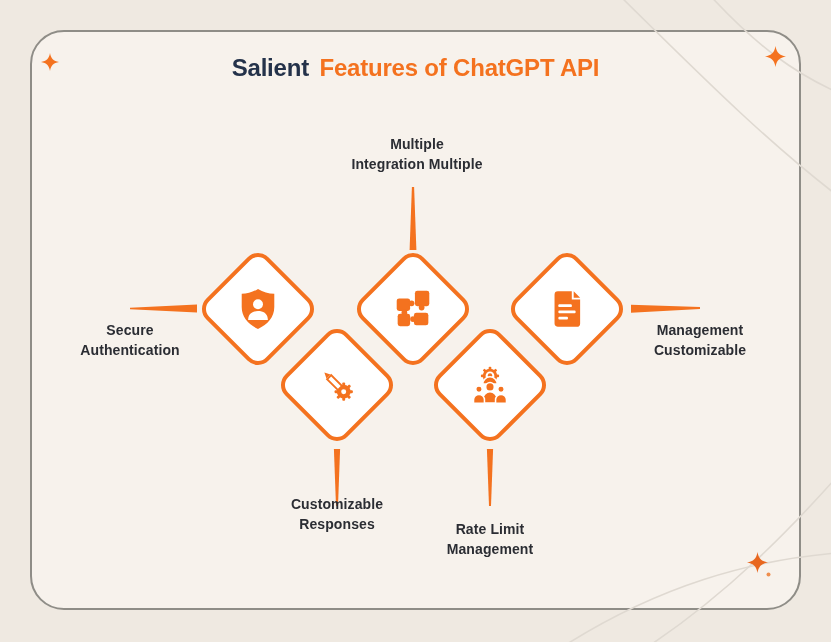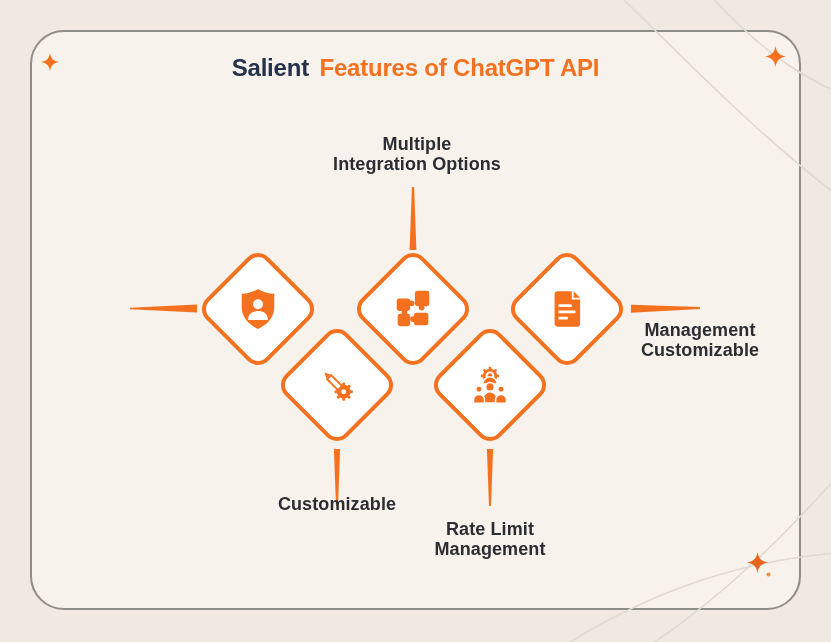--- a/index.html
+++ b/index.html
@@ -27,21 +27,21 @@
     border-radius:15px;
     transform:rotate(45deg);
   }
   .row-top{z-index:5;}
   .row-bottom{z-index:4;}
   .icon{position:absolute;width:46px;height:46px;z-index:6;}
   .label{
     position:absolute;width:200px;z-index:6;
     text-align:center;
     color:#2B2D33;
-    font-size:18px;font-weight:700;line-height:20px;
+    font-size:14px;font-weight:700;line-height:20px;
     letter-spacing:0.1px;
   }
   .title{
     position:absolute;top:54px;left:0;width:831px;margin:0;
     text-align:center;z-index:6;
     font-size:24px;font-weight:700;letter-spacing:-0.2px;
   }
   .title .t1{color:#24324A;}
   .title .t2{color:#F4721F;margin-left:4px;}
   .sparkle{position:absolute;z-index:7;}
@@ -137,33 +137,38 @@
     <circle cx="24" cy="14" r="2.3" fill="#F4721F"></circle>
     <path d="M16.5 23a7.5 7.5 0 0 1 15 0z" fill="#F4721F" stroke="#fff" stroke-width="1.6"></path>
     <circle cx="24" cy="26" r="4.6" fill="#F4721F" stroke="#fff" stroke-width="1.8"></circle>
     <path d="M16.5 43v-4.5a7.5 7.5 0 0 1 15 0V43z" fill="#F4721F" stroke="#fff" stroke-width="1.8"></path>
     <circle cx="12.5" cy="28.5" r="3.4" fill="#F4721F" stroke="#fff" stroke-width="1.6"></circle>
     <path d="M6.8 43v-3.5a5.7 5.7 0 0 1 11.4 0V43z" fill="#F4721F" stroke="#fff" stroke-width="1.6"></path>
     <circle cx="35.5" cy="28.5" r="3.4" fill="#F4721F" stroke="#fff" stroke-width="1.6"></circle>
     <path d="M29.8 43v-3.5a5.7 5.7 0 0 1 11.4 0V43z" fill="#F4721F" stroke="#fff" stroke-width="1.6"></path>
   </svg>
 
+  <div class="label" style="left:30px;top:320px">
+    <div>Secure</div>
+    <div>Authentication</div>
+  </div>
 
   <div class="label" style="left:317px;top:134px">
     <div>Multiple</div>
-    <div>Integration Options</div>
+    <div>Integration Multiple</div>
   </div>
 
   <div class="label" style="left:600px;top:320px">
     <div>Management</div>
     <div>Customizable</div>
   </div>
 
   <div class="label" style="left:237px;top:494px">
     <div>Customizable</div>
+    <div>Responses</div>
   </div>
 
   <div class="label" style="left:390px;top:519px">
     <div>Rate Limit</div>
     <div>Management</div>
   </div>
 
   <svg class="sparkle" style="left:41px;top:53px" width="18" height="18" viewBox="0 0 24 24">
     <path d="M12 0c1.2 7.4 4.6 10.8 12 12-7.4 1.2-10.8 4.6-12 12-1.2-7.4-4.6-10.8-12-12C7.4 10.8 10.8 7.4 12 0z" fill="#F4721F"></path>
   </svg>

